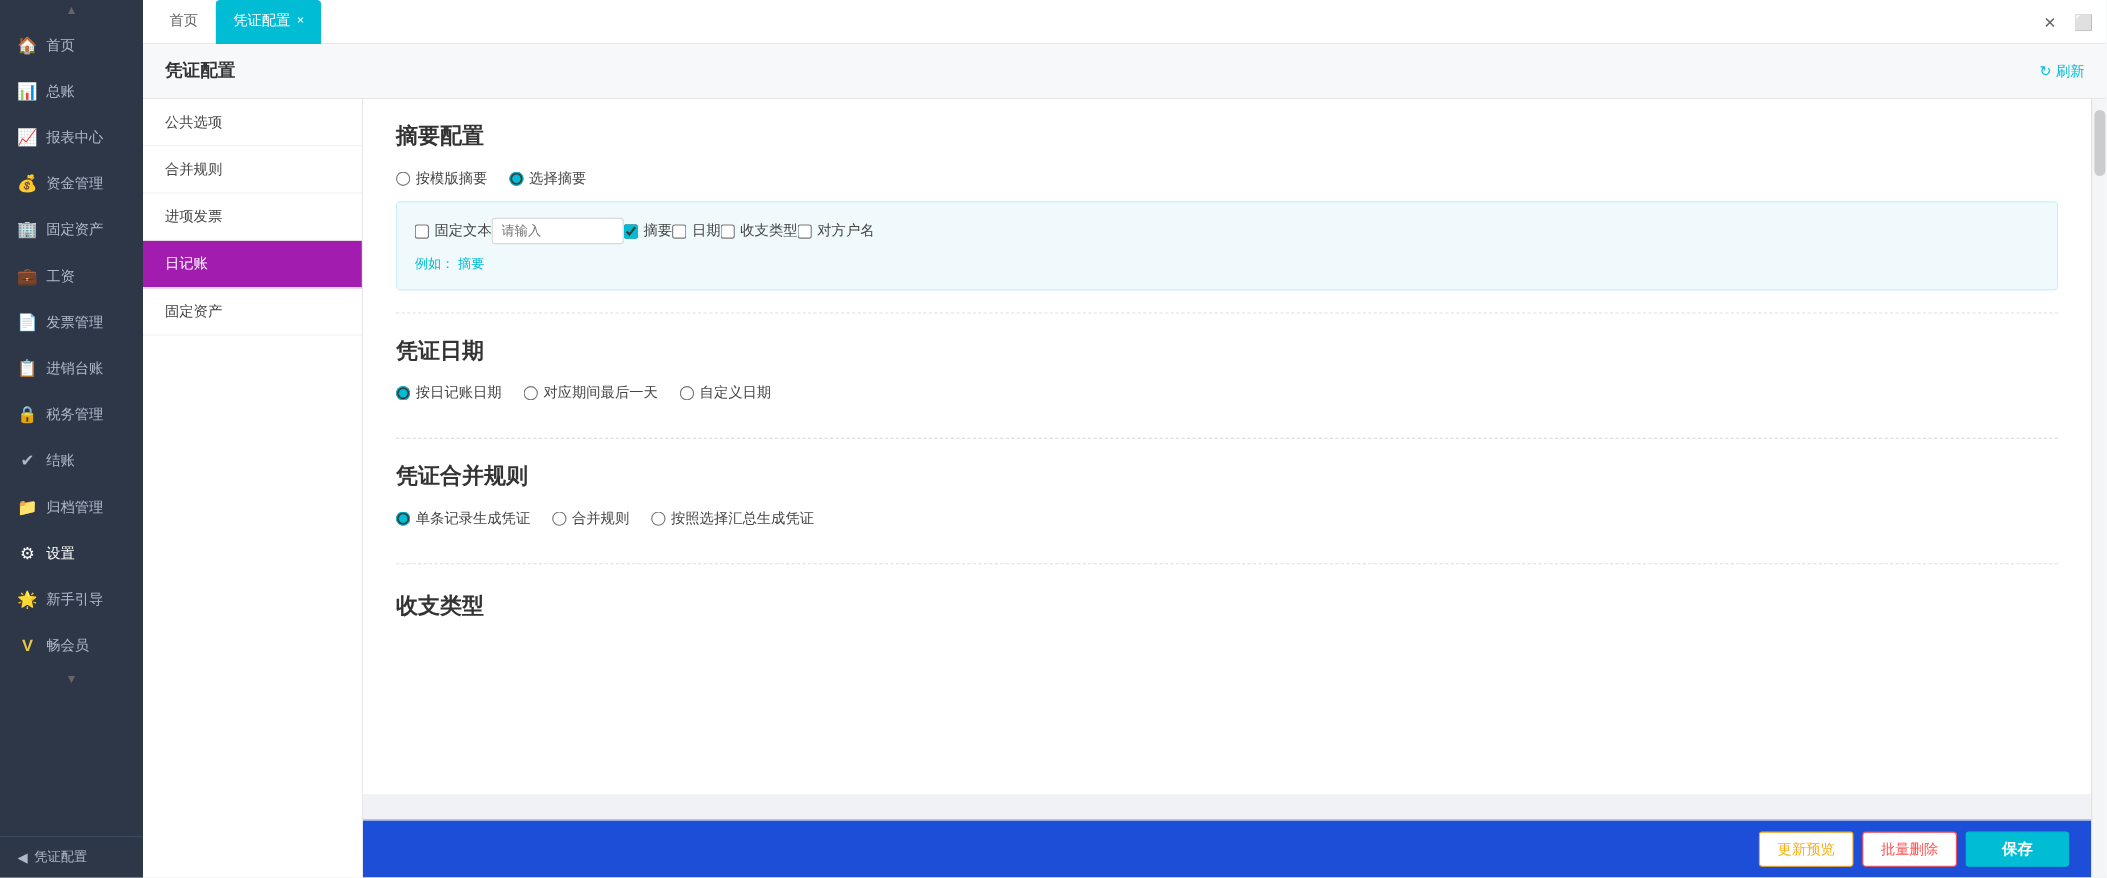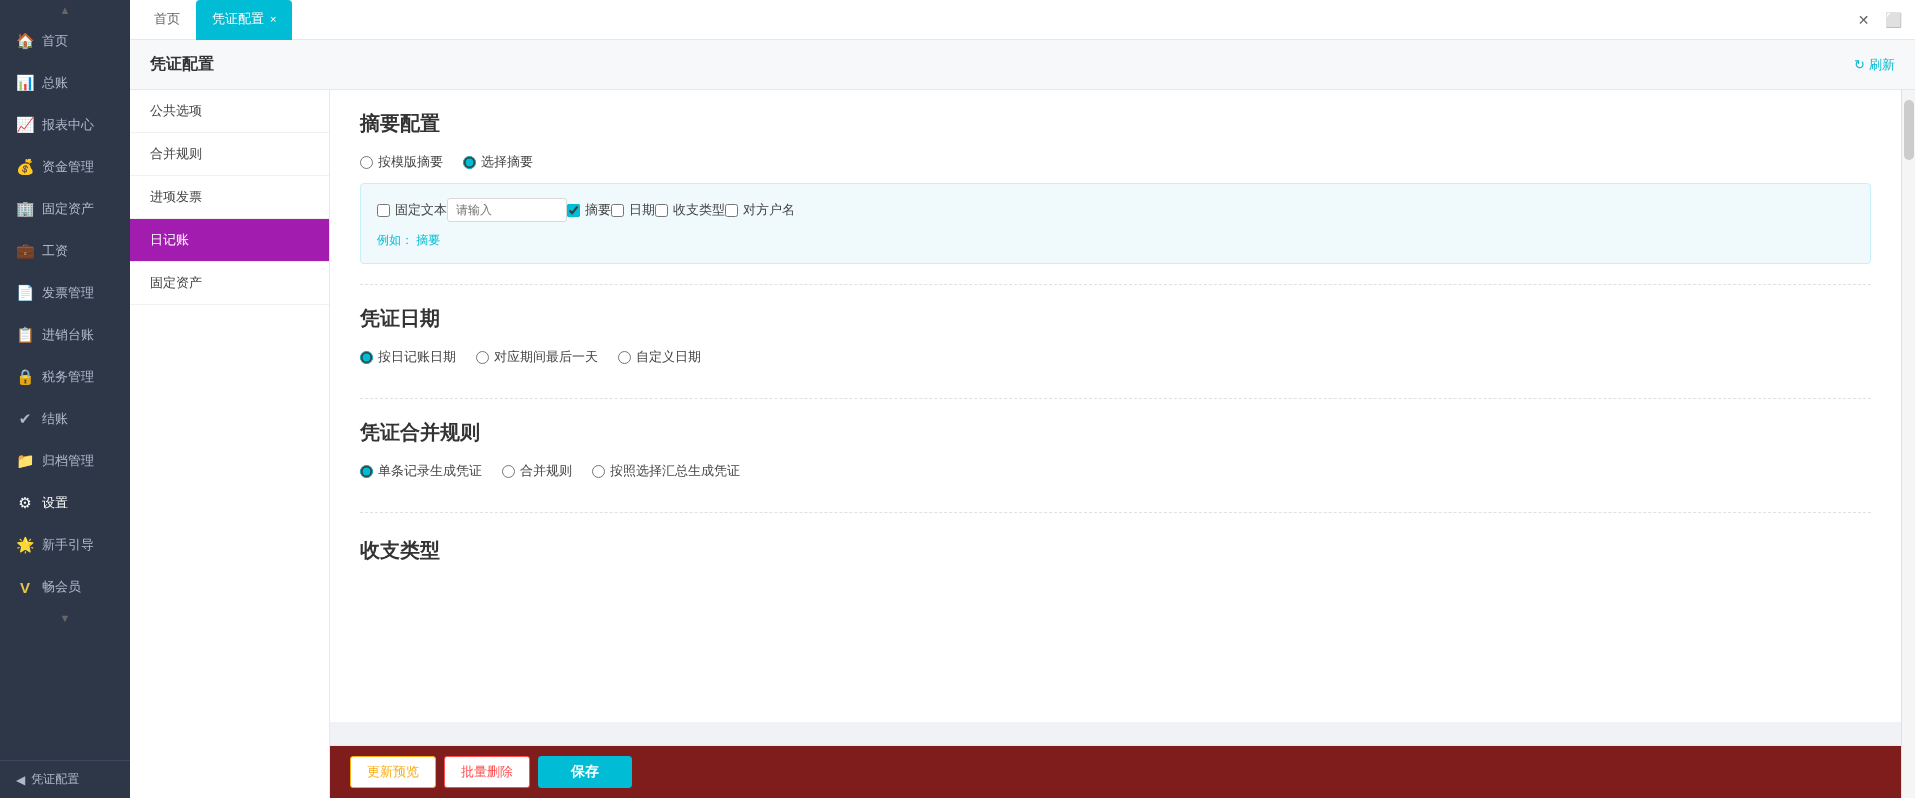--- a/index.html
+++ b/index.html
@@ -221,24 +221,25 @@
       outline: none;
     }
     .example-text {
       color: #00bcd4;
       font-size: 12px;
       margin-top: 4px;
     }
 
     
     .bottom-bar {
-      background: #7f1d1d;
+      background: #1d4ed8;
       border-top: 1px solid #e8e8e8;
       padding: 10px 20px;
       display: flex;
+      justify-content: flex-end;
       gap: 8px;
       flex-shrink: 0;
       margin-top: 23px;
     }
     .btn-update {
       background: #fff;
       border: 1px solid #faad14;
       color: #faad14;
       padding: 6px 16px;
       border-radius: 3px;

